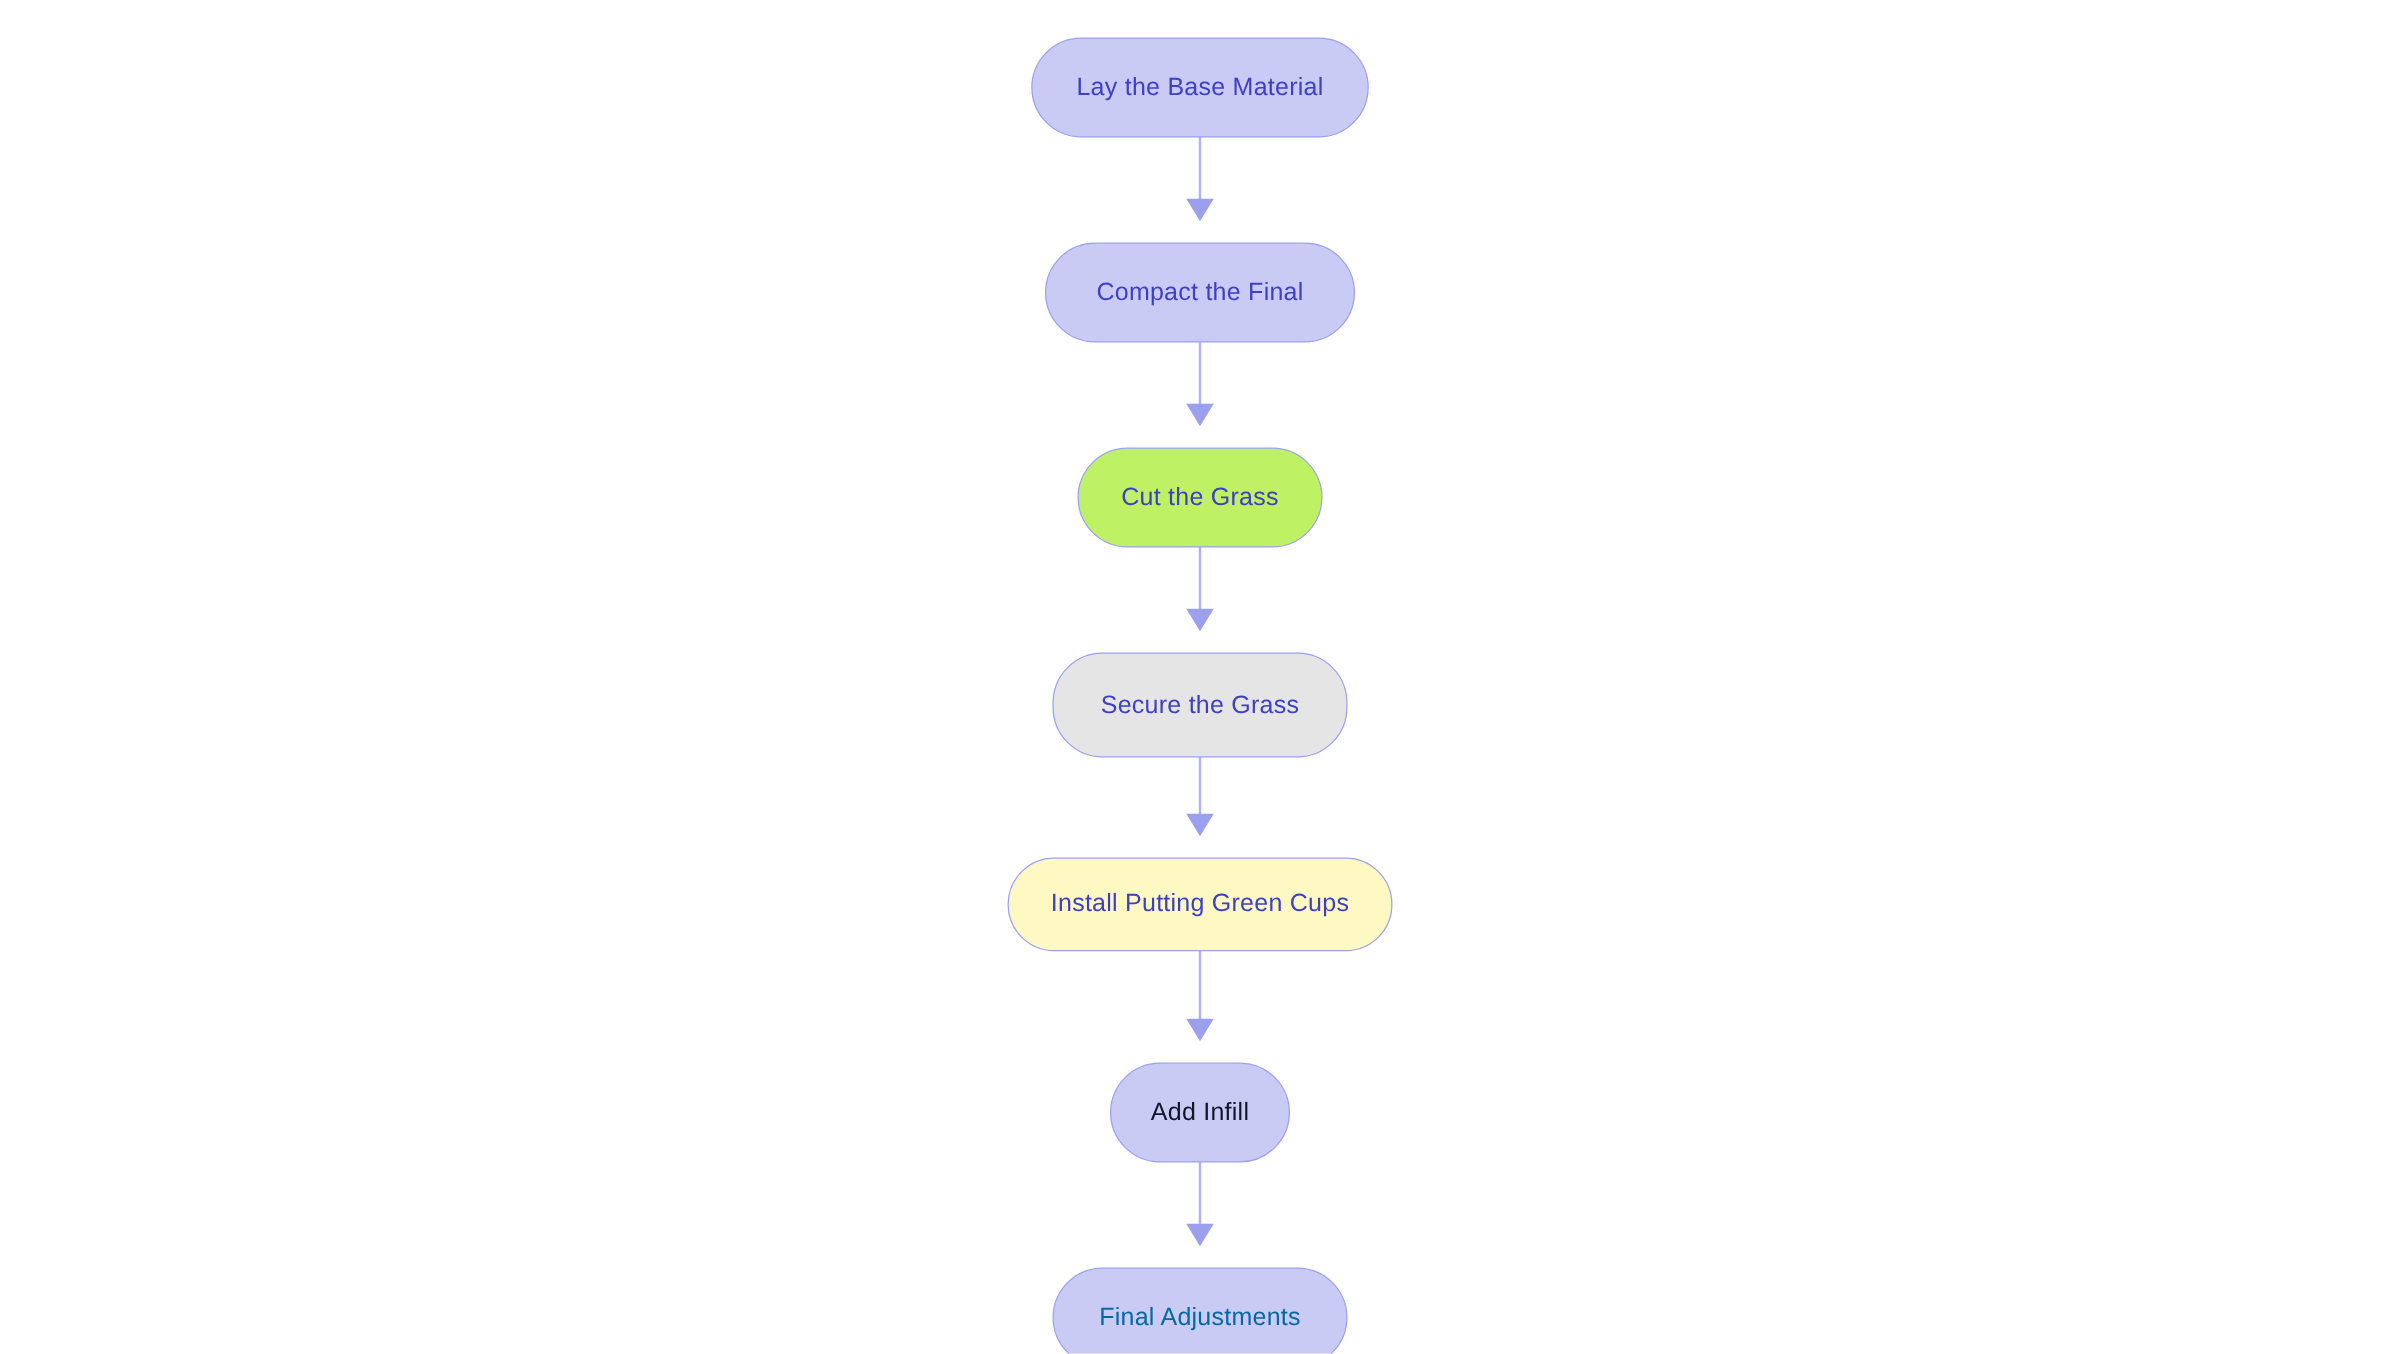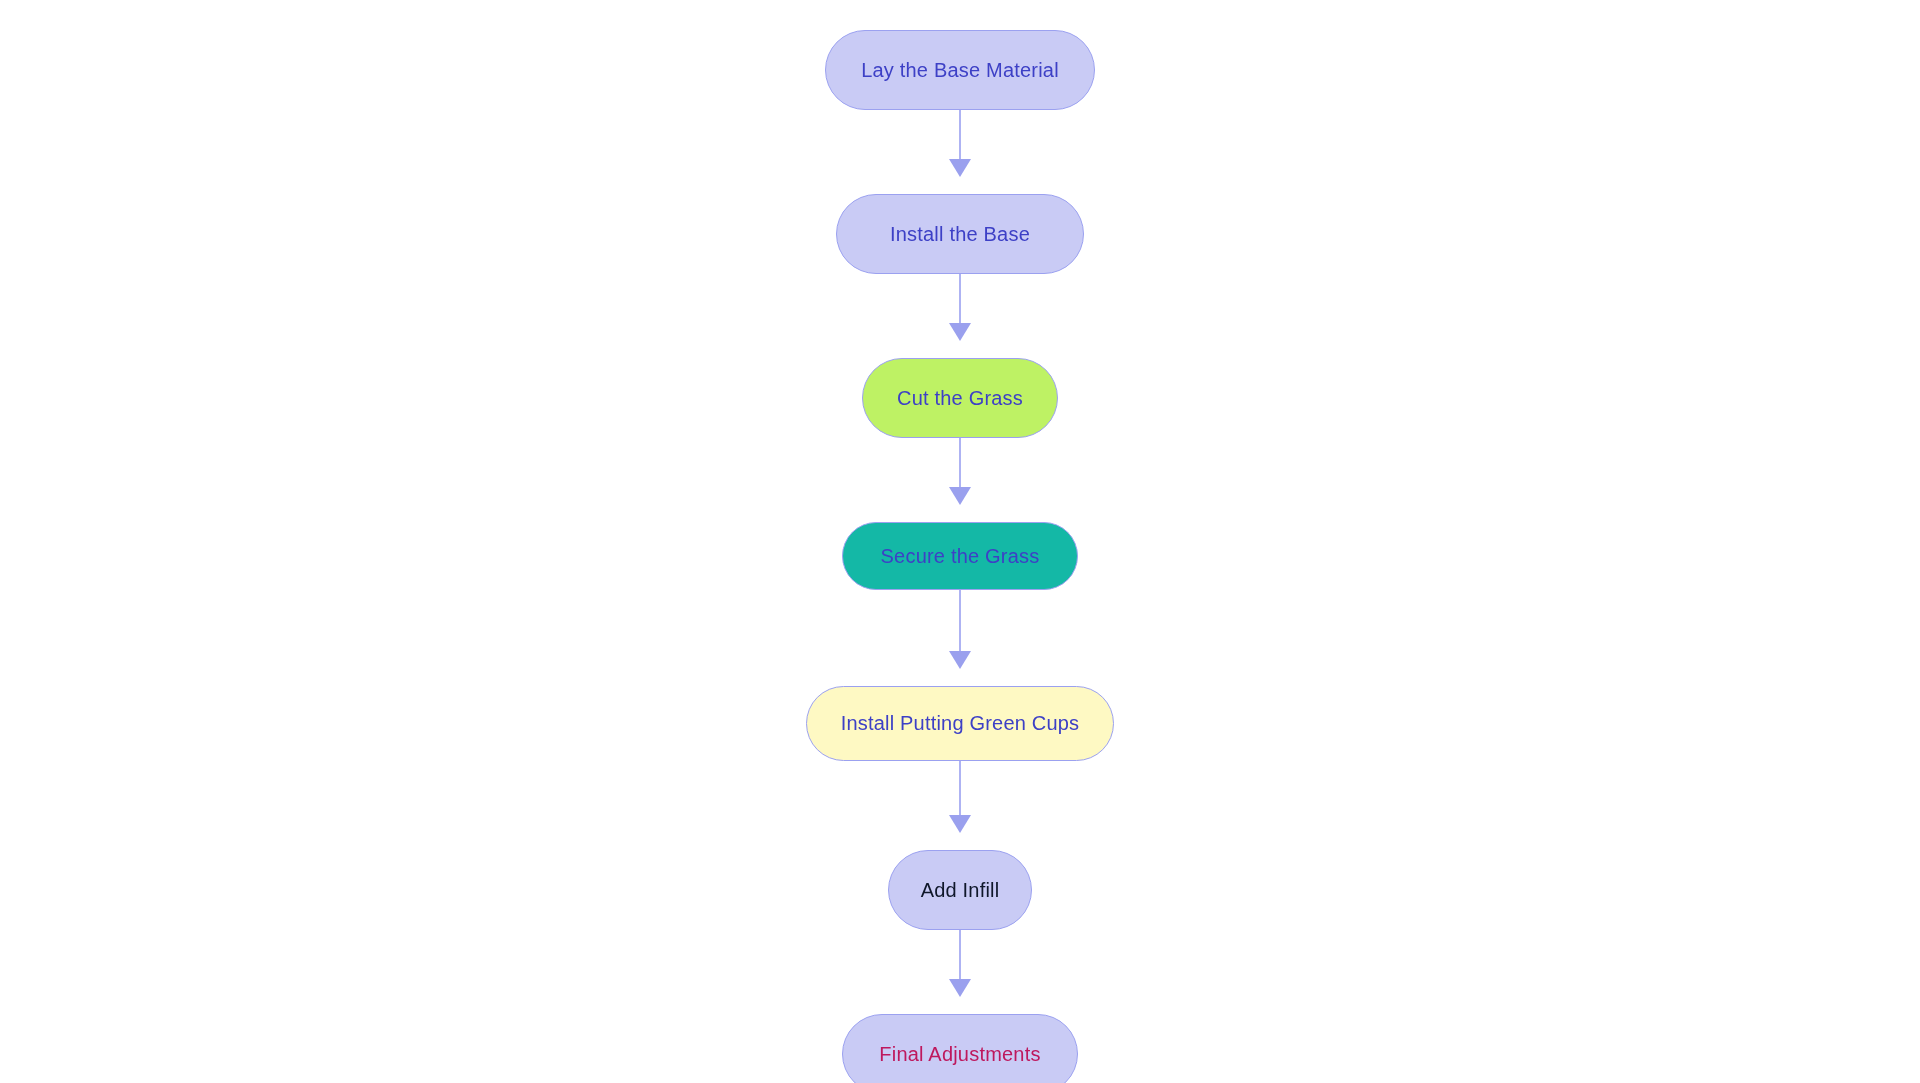--- a/index.html
+++ b/index.html
@@ -67,31 +67,31 @@
       <g>
         <line x1="960" y1="914" x2="960" y2="981" stroke="#aeb3f3" stroke-width="2"></line>
         <polygon points="949,979 971,979 960,997" fill="#9aa0ee"></polygon>
       </g>
     </svg>
   <div id="nodes-layer">
       <div class="flow-node" style="left: 825px; top: 14px; width: 270px; height: 80px; background: rgb(201, 203, 245); border-color: rgb(155, 161, 240);">
         <span class="node-label" style="color: rgb(61, 64, 198);">Lay the Base Material</span>
       </div>
       <div class="flow-node" style="left: 836px; top: 178px; width: 248px; height: 80px; background: rgb(201, 203, 245); border-color: rgb(155, 161, 240);">
-        <span class="node-label" style="color: rgb(61, 64, 198);">Install the Base</span>
+        <span class="node-label" style="color: rgb(61, 64, 198);">Compact the Final</span>
       </div>
       <div class="flow-node" style="left: 862px; top: 342px; width: 196px; height: 80px; background: #bef264; border-color: rgb(155, 161, 240);">
         <span class="node-label" style="color: rgb(61, 64, 198);">Cut the Grass</span>
       </div>
-      <div class="flow-node" style="left: 842px; top: 506px; width: 236px; height: 68px; background: #14b8a6; border-color: rgb(155, 161, 240);">
+      <div class="flow-node" style="left: 842px; top: 506px; width: 236px; height: 84px; background: #e5e5e5; border-color: rgb(155, 161, 240);">
         <span class="node-label" style="color: rgb(61, 64, 198);">Secure the Grass</span>
       </div>
       <div class="flow-node" style="left: 806px; top: 670px; width: 308px; height: 75px; background: #fef9c3; border-color: rgb(155, 161, 240);">
         <span class="node-label" style="color: rgb(61, 64, 198);">Install Putting Green Cups</span>
       </div>
       <div class="flow-node" style="left: 888px; top: 834px; width: 144px; height: 80px; background: rgb(201, 203, 245); border-color: rgb(155, 161, 240);">
         <span class="node-label" style="color: #0f172a;">Add Infill</span>
       </div>
       <div class="flow-node" style="left: 842px; top: 998px; width: 236px; height: 80px; background: rgb(201, 203, 245); border-color: rgb(155, 161, 240);">
-        <span class="node-label" style="color: #be185d;">Final Adjustments</span>
+        <span class="node-label" style="color: #0369a1;">Final Adjustments</span>
       </div>
     </div>
 </div>
 
 </body></html>

